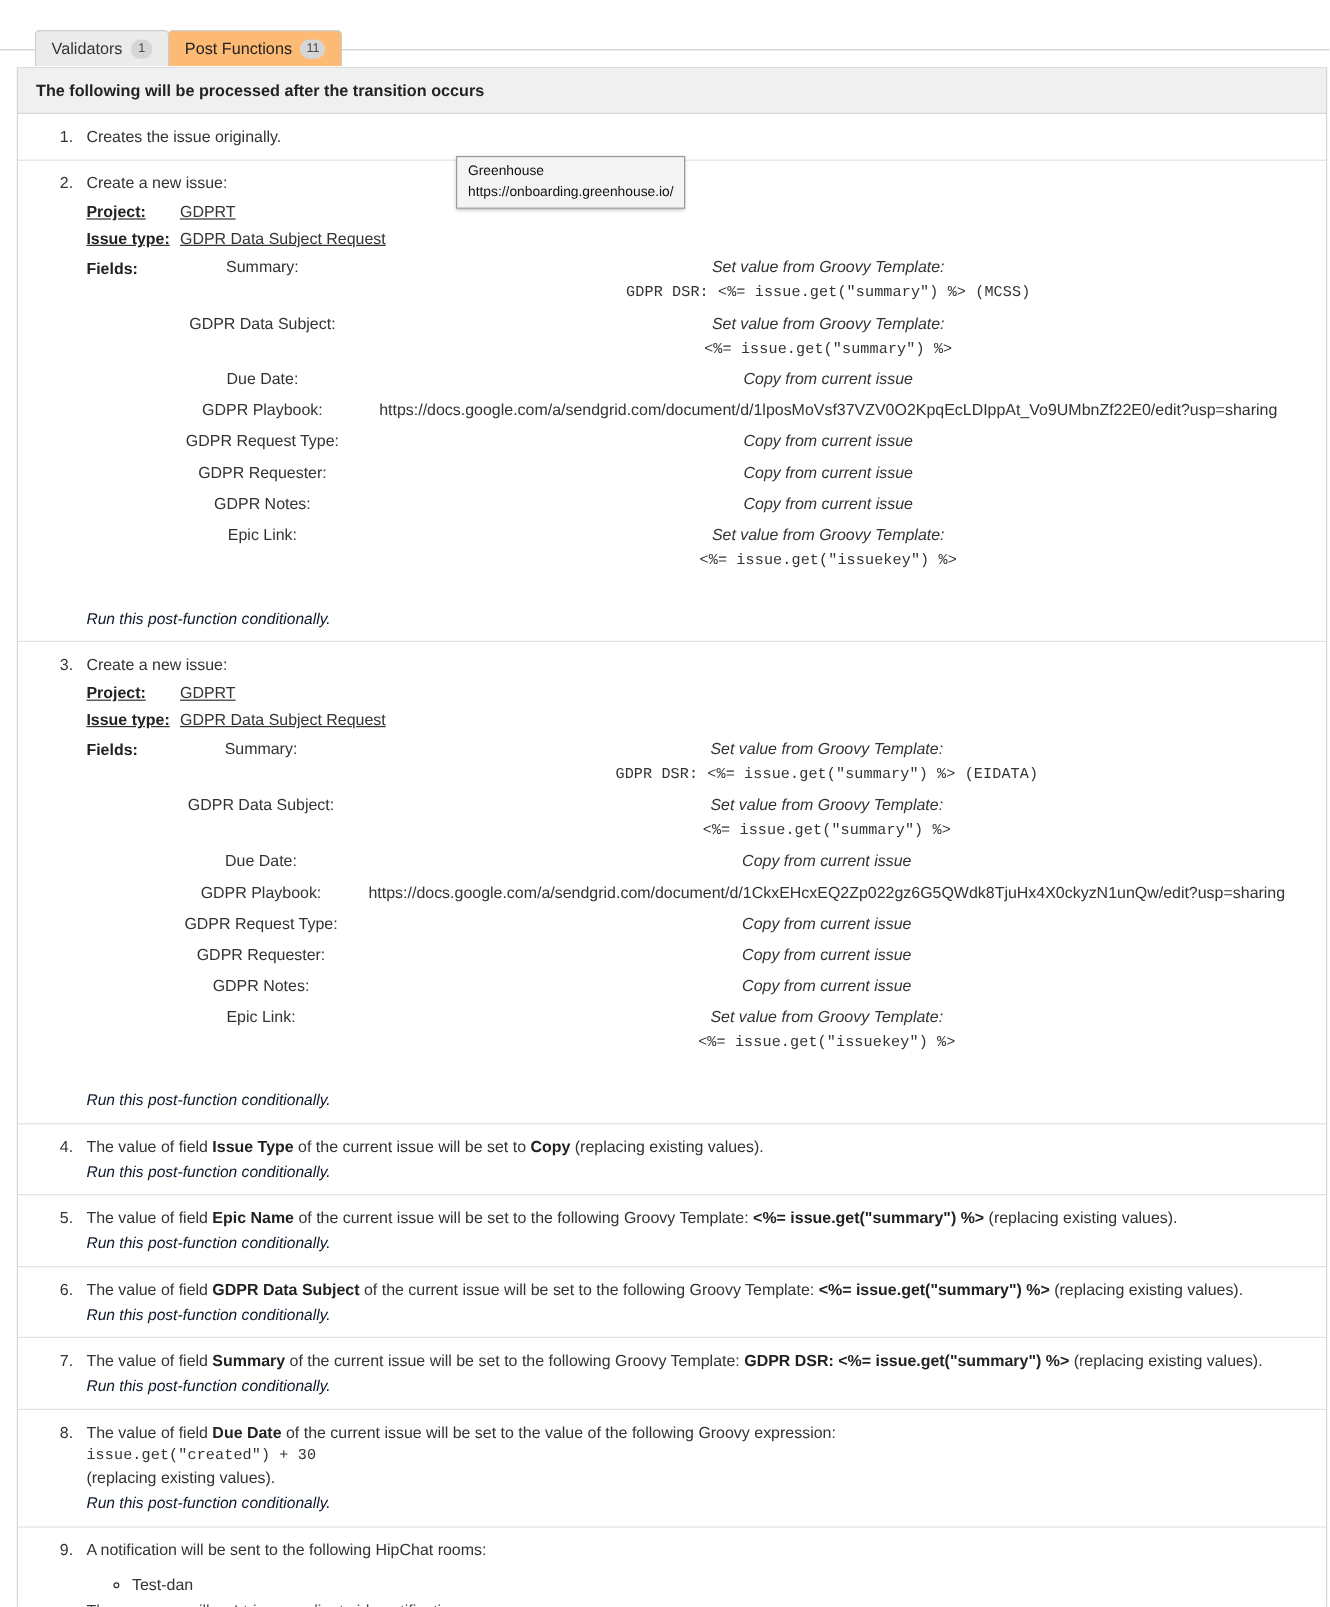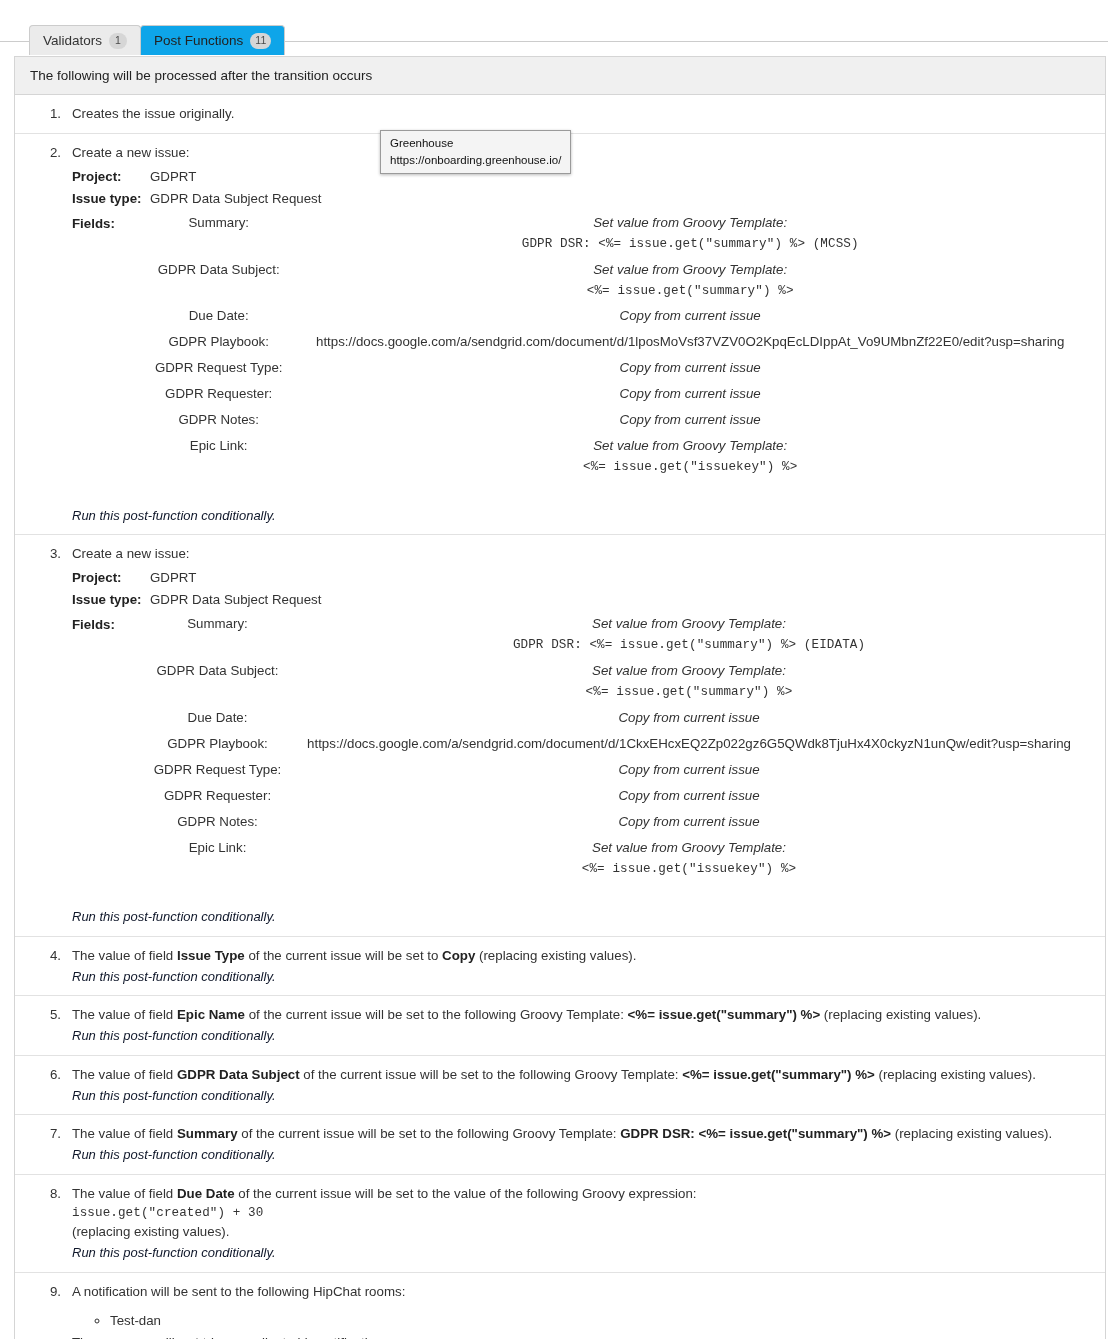--- a/index.html
+++ b/index.html
@@ -29,21 +29,21 @@
     border: 1px solid #cccccc;
     border-bottom: none;
     border-radius: 4px 4px 0 0;
     background: #ebebeb;
     position: relative;
     top: 13px;
     cursor: pointer;
     white-space: nowrap;
   }
   .tab.active {
-    background: #0ea5e9;
+    background: #fdba74;
     color: #222222;
     z-index: 3;
   }
   .tab-badge {
     display: inline-flex; align-items: center; justify-content: center;
     min-width: 18px; height: 16px;
     padding: 0 5px;
     border-radius: 9px;
     background: #d6d6d6;
     color: #4a4a4a;
@@ -56,21 +56,21 @@
     margin: 14px 2px 0 14px;
     width: 1092px;
     border: 1px solid #d5d5d5;
     background: #ffffff;
   }
   .panel-header {
     background: #f0f0f0;
     border-bottom: 1px solid #d5d5d5;
     padding: 11px 15px 11px 15px;
     font-size: 13.5px;
-    font-weight: normal;
+    font-weight: bold;
     color: #222222;
   }
 
   ol.pf-list {
     list-style: none;
     margin: 0; padding: 0;
     counter-reset: pf;
   }
   ol.pf-list > li {
     counter-increment: pf;
@@ -94,21 +94,21 @@
 
   .cond {
     font-style: italic;
     font-size: 13px;
     color: #0f172a;
     margin-top: 1px;
   }
 
   
   .ci-head { margin-bottom: 4px; }
-  .ci-row { display: flex; margin-bottom: 2px; }
+  .ci-row { display: flex; margin-bottom: 2px; text-decoration: underline; }
   .ci-key {
     font-weight: bold;
     width: 78px;
     flex: 0 0 78px;
     color: #222222;
   }
   .ci-val { color: #333333; }
 
   .fields-block { display: flex; margin-top: 4px; }
   .fields-label {

